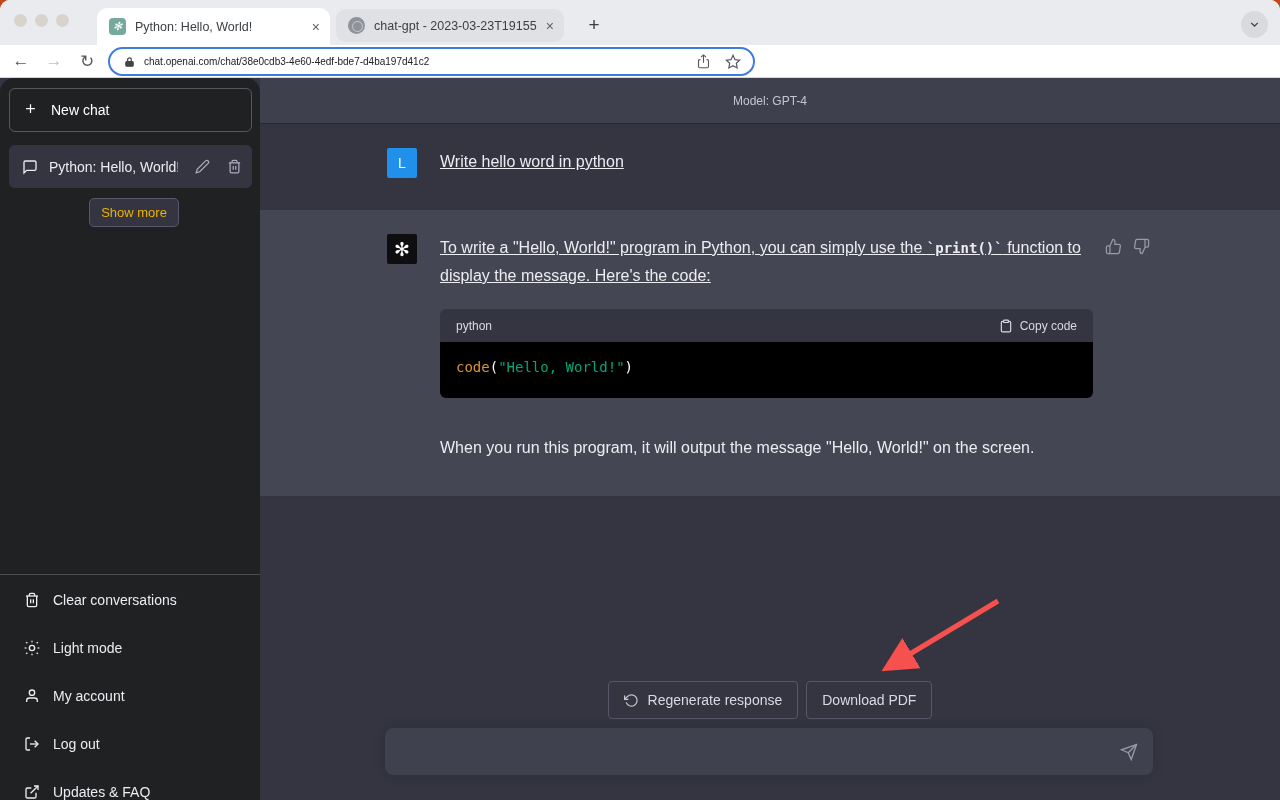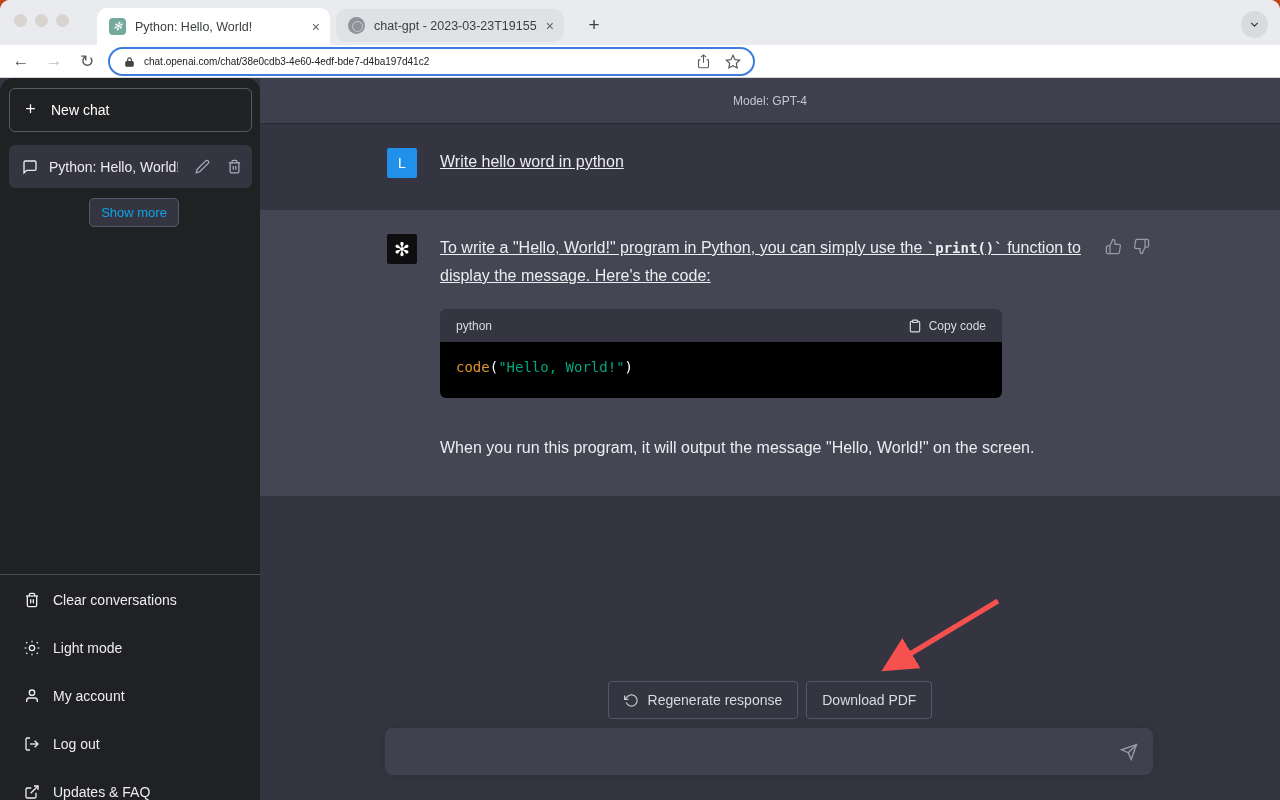--- a/index.html
+++ b/index.html
@@ -57,40 +57,40 @@
 
   
   .app { position:absolute; left:0; top:78px; width:1280px; height:722px; background:#343541; }
 
   
   .sidebar { position:absolute; left:0; top:0; width:260px; height:744px; background:#202123; color:#ececf1;border-radius:14px; }
   .newchat-btn { position:absolute; left:9px; top:10px; width:243px; height:44px; border:1px solid rgba(255,255,255,0.25); border-radius:6px; display:flex; align-items:center; padding-left:13px; font-size:14px; color:#fff; gap:13px; }
   .chat-item { position:absolute; left:9px; top:67px; width:243px; height:43px; background:#343541; border-radius:6px; display:flex; align-items:center; padding:0 10px 0 13px; font-size:14px; gap:11px; }
   .chat-item .label { flex:1; white-space:nowrap; overflow:hidden; }
   .chat-item .act { color:#acacbe; display:flex; margin-left:6px; }
-  .showmore-btn { position:absolute; left:89px; top:120px; width:90px; height:29px; border:1px solid #565869; background:#343541; border-radius:5px; color:#0ea5e9; font-size:13px; display:flex; align-items:center; justify-content:center; }
+  .showmore-btn { position:absolute; left:89px; top:120px; width:90px; height:29px; border:1px solid #565869; background:#343541; border-radius:5px; color:#eab308; font-size:13px; display:flex; align-items:center; justify-content:center; }
   .sidebar-bottom { position:absolute; left:0; right:0; bottom:6px; border-top:1px solid rgba(255,255,255,0.2); padding-top:1px; }
   .sb-item { height:48px; display:flex; align-items:center; padding-left:24px; gap:13px; font-size:14px; color:#ececf1; }
   .sb-item .ic { display:flex; color:#ececf1; }
 
   
   .chat { position:absolute; left:260px; top:0; width:1020px; height:722px; background:#343541; }
   .model-bar { position:absolute; left:0; top:0; width:1020px; height:46px; background:#3f404d; border-bottom:1px solid rgba(22,22,28,0.55); display:flex; align-items:center; justify-content:center; font-size:12px; color:#c5c5d2; }
   .row { position:absolute; left:0; width:1020px; }
   .row.user { top:46px; height:86px; background:#343541; }
   .row.assistant { top:132px; height:287px; background:#444654; border-bottom:1px solid rgba(22,22,28,0.4); }
   .avatar { position:absolute; left:127px; top:24px; width:30px; height:30px; border-radius:2px; display:flex; align-items:center; justify-content:center; }
   .avatar.user-av { background:#2090ea; color:#fff; font-size:14px; }
   .avatar.ai-av { background:#0e0e10; color:#fff; font-size:19px; }
   .msg-content { position:absolute; left:180px; top:24px; width:655px; font-size:16px; line-height:28px; color:#ececf1;text-decoration:underline; }
   .msg-content .inline-code { font-family:"DejaVu Sans Mono", monospace; font-weight:bold; font-size:14px; color:#ececf1; }
   .vote { position:absolute; top:28px; display:flex; color:#9a9aa5; }
   .vote.up { left:845px; } .vote.down { left:873px; }
 
-  .codeblock { position:absolute; left:180px; top:99px; width:562px; border-radius:6px; overflow:hidden; }
+  .codeblock { position:absolute; left:180px; top:99px; width:653px; border-radius:6px; overflow:hidden; }
   .code-head { height:33px; background:#343541; display:flex; align-items:center; padding:0 16px; font-size:12px; color:#d9d9e3; }
   .code-head .lang { flex:1; }
   .copy-btn { display:flex; align-items:center; gap:7px; color:#d9d9e3; font-size:12px; }
   .code-body { height:56px; background:#000; padding:17px 16px; font-family:"DejaVu Sans Mono", monospace; font-size:14px; white-space:pre; }
   .tok-fn { color:#df9334; } .tok-p { color:#fff; } .tok-str { color:#00a67d; }
   .after-text { position:absolute; left:180px; top:224px; width:700px; font-size:16px; line-height:28px; color:#ececf1; }
 
   .action-row { position:absolute; left:0; top:603px; width:1020px; display:flex; justify-content:center; gap:8px; }
   .action-btn { height:38px; border:1px solid #565869; background:#343541; border-radius:4px; color:#d9d9e3; font-size:14px; display:flex; align-items:center; padding:0 15px; gap:9px; }
   .action-btn .ic { display:flex; color:#c5c5d2; }

